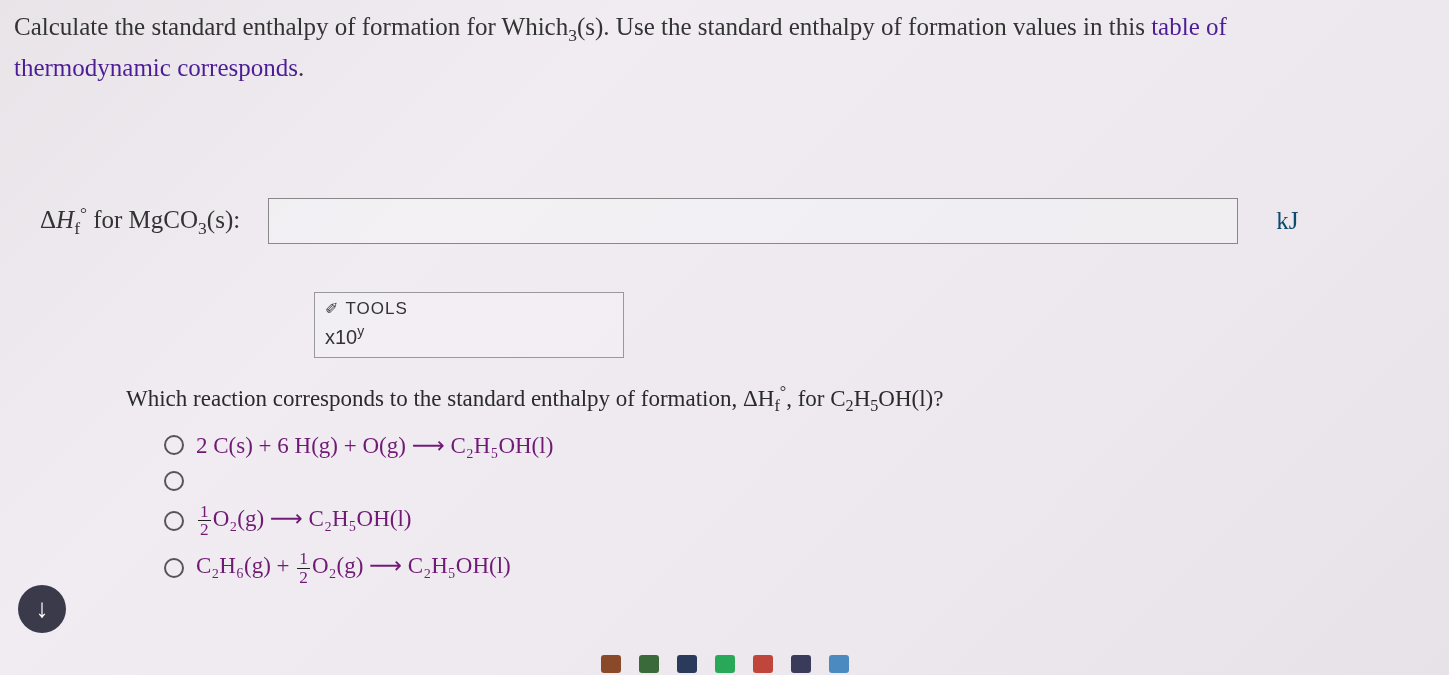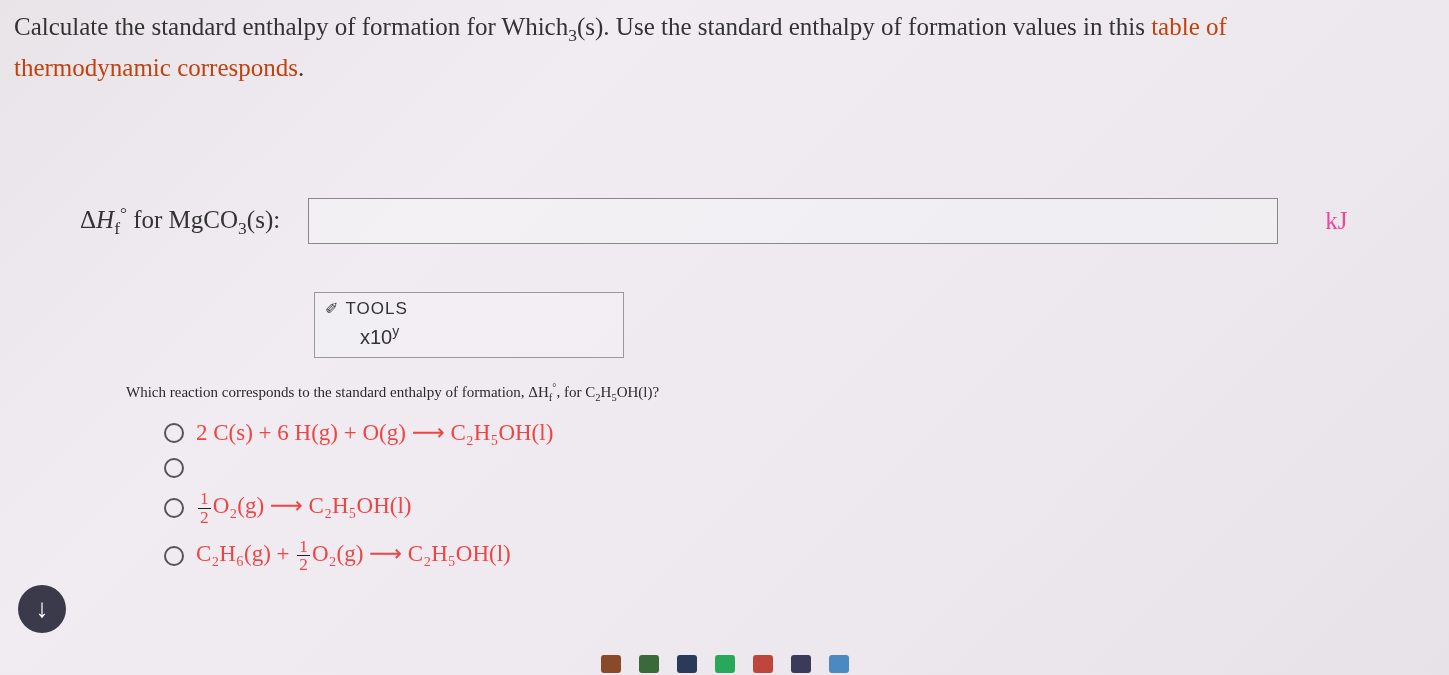--- a/index.html
+++ b/index.html
@@ -14,48 +14,47 @@
   }
   .content {
     padding: 8px 14px 0 14px;
   }
   .prompt-line {
     font-size: 25px;
     line-height: 1.55;
     color: #333;
   }
   .link {
-    color: #c2410c;
+    color: #4c1d95;
   }
   .input-row {
     margin-top: 110px;
     display: flex;
     align-items: center;
     gap: 28px;
     padding-left: 26px;
   }
   .input-label {
     font-size: 25px;
     color: #333;
     white-space: nowrap;
-    margin-left: 40px;
   }
   .answer-input {
     flex: 1;
     height: 46px;
     border: 1px solid #888;
     background: rgba(255,255,255,0.25);
     font-size: 20px;
     padding: 4px 10px;
     max-width: 970px;
   }
   .unit {
     font-size: 25px;
-    color: #ec4899;
-    margin-left: 19px;
+    color: #0c4a6e;
+    margin-left: 10px;
     padding-right: 10px;
   }
   .tools-box {
     margin-top: 48px;
     margin-left: 300px;
     width: 310px;
     border: 1px solid #999;
     background: rgba(255,255,255,0.18);
     padding: 6px 10px 8px 10px;
   }
@@ -69,40 +68,39 @@
     gap: 6px;
   }
   .tools-header .wrench {
     font-size: 16px;
   }
   .x10 {
     font-family: Arial, sans-serif;
     font-size: 20px;
     color: #333;
     margin-top: 4px;
-    margin-left: 35px;
   }
   .q2 {
     margin-top: 22px;
     margin-left: 112px;
-    font-size: 15px;
+    font-size: 23px;
     color: #2a2a2a;
     line-height: 1.5;
   }
   .options {
     margin-top: 14px;
     margin-left: 150px;
   }
   .opt {
     display: flex;
     align-items: center;
     gap: 12px;
     font-size: 23px;
     margin-bottom: 12px;
-    color: #ef4444;
+    color: #701a75;
   }
   .radio {
     width: 20px;
     height: 20px;
     border: 2px solid #555;
     border-radius: 50%;
     flex-shrink: 0;
     background: transparent;
   }
   .down-btn {

